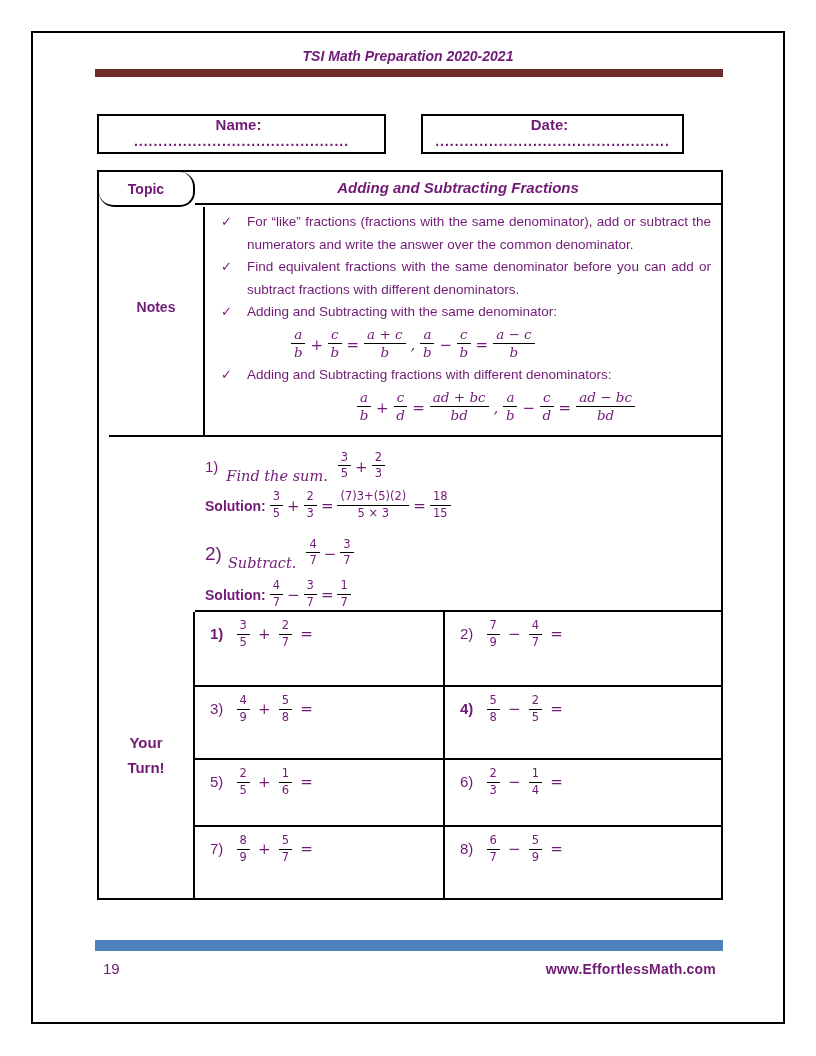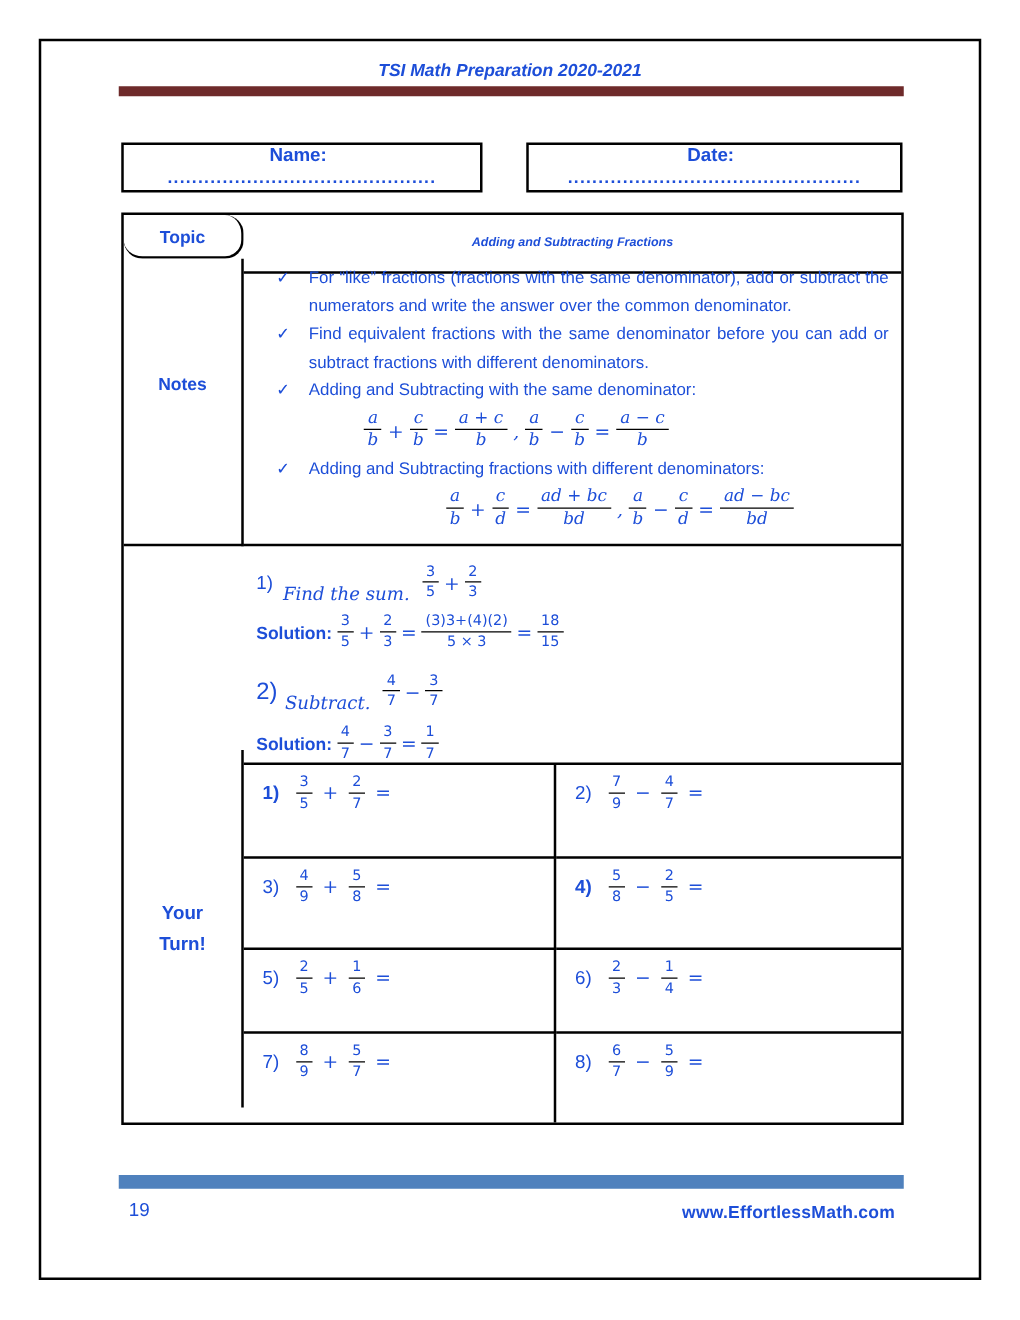--- a/index.html
+++ b/index.html
@@ -1,47 +1,47 @@
 <!DOCTYPE html>
 <html><head>
 <meta charset="utf-8">
 <style>
   html,body{margin:0;padding:0;background:#fff;}
   .page{position:relative;width:816px;height:1056px;background:#ffffff;overflow:hidden;
-        font-family:"Liberation Sans",sans-serif;color:#1d4ed8;}
+        font-family:"Liberation Sans",sans-serif;color:#701a75;}
   .page-border{position:absolute;left:31px;top:31px;width:750px;height:989px;border:2px solid #000;}
 
   
   .doc-title{position:absolute;left:0;top:48px;width:100%;text-align:center;
              font-size:14px;font-weight:bold;font-style:italic;}
   .maroon-bar{position:absolute;left:95px;top:69px;width:628px;height:8px;background:#6e2a2a;}
 
   
   .field-box{position:absolute;top:114px;height:40px;border:2px solid #000;box-sizing:border-box;
              display:flex;align-items:center;padding:0 8px;overflow:hidden;white-space:nowrap;flex-direction:column;}
   .name-box{left:97px;width:289px;}
-  .date-box{left:421px;width:301px;}
+  .date-box{left:421px;width:263px;}
   .field-label{font-weight:bold;font-size:15px;margin-right:6px;}
   .dots{font-size:14px;font-weight:bold;letter-spacing:1px;overflow:hidden;}
 
   
   .wtable{position:absolute;left:97px;top:170px;width:626px;height:730px;border:2px solid #000;box-sizing:border-box;}
   .tcell{position:absolute;box-sizing:border-box;}
   .lbl{display:flex;align-items:center;justify-content:center;font-weight:bold;font-size:14px;text-align:center;}
   .cell-topic-label{left:0;top:0;width:96px;height:35px;border-right:2px solid #000;border-bottom:2px solid #000;border-radius:15px;}
-  .cell-topic-value{left:96px;top:0;width:526px;height:47px;border-bottom:2px solid #000;
+  .cell-topic-value{left:96px;top:0;width:526px;height:33px;border-bottom:2px solid #000;
                     display:flex;align-items:center;justify-content:center;
-                    font-weight:bold;font-style:italic;font-size:10px;}
-  .cell-notes-label{left:0;top:35px;width:96px;height:230px;border-right:2px solid #000;border-bottom:2px solid #000;padding-bottom:28px;}
+                    font-weight:bold;font-style:italic;font-size:15px;}
+  .cell-notes-label{left:10px;top:35px;width:96px;height:230px;border-right:2px solid #000;border-bottom:2px solid #000;padding-bottom:28px;}
   .cell-notes-content{left:96px;top:35px;width:526px;height:230px;border-bottom:2px solid #000;
                       padding:4px 10px 0 26px;overflow:hidden;}
   .cell-example-label{left:0;top:265px;width:96px;height:175px;border-right:2px solid #000;border-bottom:2px solid #000;}
   .cell-example-content{left:96px;top:265px;width:526px;height:175px;border-bottom:2px solid #000;
                         padding:8px 10px 0 10px;overflow:hidden;}
-  .cell-turn-label{left:0;top:428px;width:96px;height:286px;border-right:2px solid #000;flex-direction:column;font-size:15px;line-height:25px;}
+  .cell-turn-label{left:0;top:440px;width:96px;height:286px;border-right:2px solid #000;flex-direction:column;font-size:15px;line-height:25px;}
   .problems{left:96px;top:440px;width:526px;height:286px;}
   .pcell{position:absolute;box-sizing:border-box;padding:9px 0 0 15px;font-size:15px;}
   .pc-r1{top:0;height:75px;}  .pc-r2{top:75px;height:73px;} .pc-r3{top:148px;height:67px;} .pc-r4{top:215px;height:71px;}
   .pc-c1{left:0;width:250px;border-right:2px solid #000;}
   .pc-c2{left:250px;width:276px;}
   .pc-r1,.pc-r2,.pc-r3{border-bottom:2px solid #000;}
   .pc-c1.pc-r1,.pc-c1.pc-r2,.pc-c1.pc-r3,.pc-c1.pc-r4{border-right:2px solid #000;}
 
   
   .bullet{display:flex;font-size:13.5px;line-height:22.6px;}
@@ -204,21 +204,21 @@
             <span class="top">3</span>
             <span class="bot">5</span>
           </span>
         <span class="mop">+</span>
         <span class="fr mfr">
             <span class="top">2</span>
             <span class="bot">3</span>
           </span>
         <span class="mop">=</span>
         <span class="fr mfr">
-            <span class="top">(3)3+(4)(2)</span>
+            <span class="top">(7)3+(5)(2)</span>
             <span class="bot">5 × 3</span>
           </span>
         <span class="mop">=</span>
         <span class="fr mfr">
             <span class="top">18</span>
             <span class="bot">15</span>
           </span>
       </div>
       <div class="exline l3">
         <span class="ex-num-big">2)</span>

